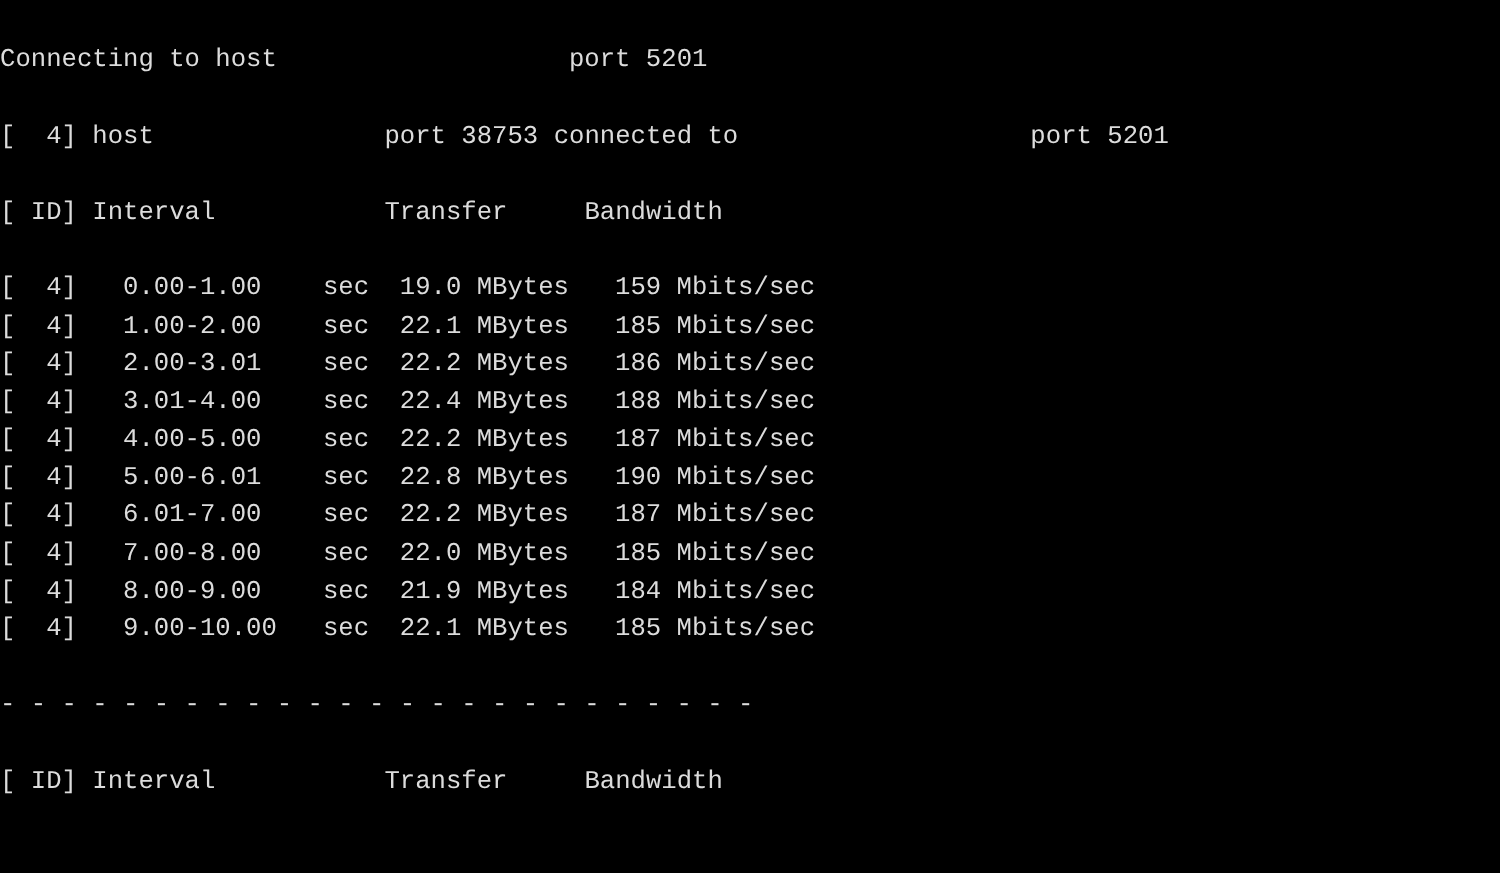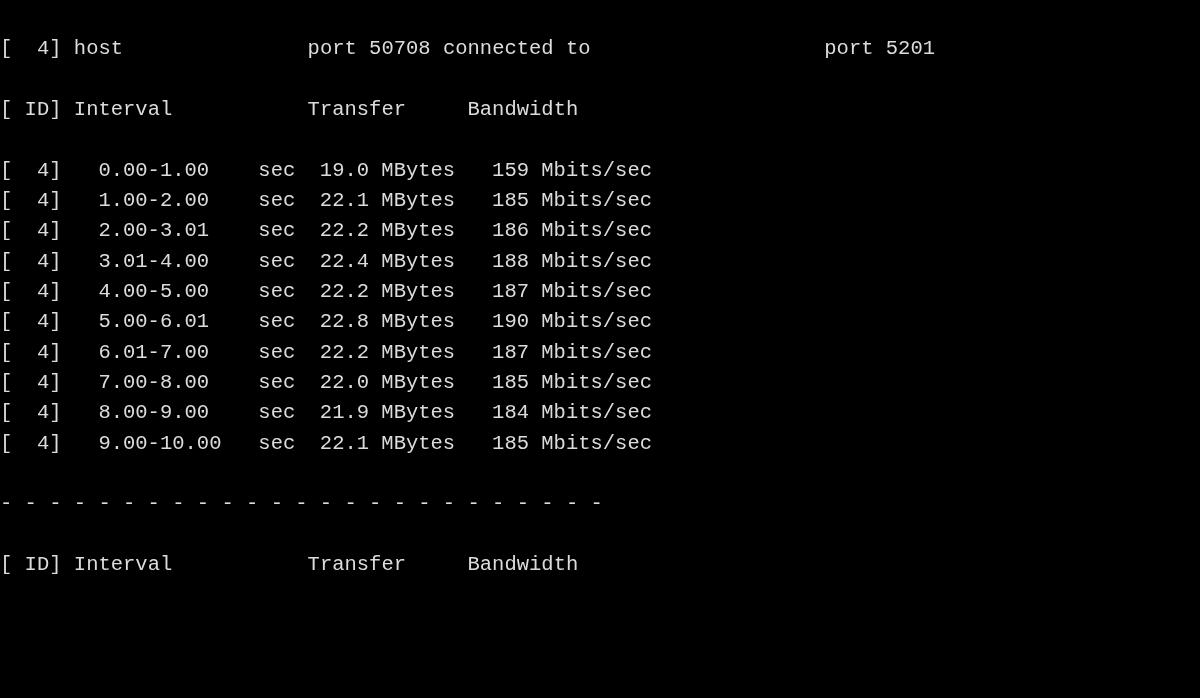--- a/index.html
+++ b/index.html
@@ -5,21 +5,22 @@
   html,body{margin:0;padding:0;background:#000;color:#dcdcdc;
     font-family:Consolas,'Courier New',monospace;font-size:20.5px;
     line-height:1.48;overflow:hidden;width:1200px;height:698px}
   .term{padding:4px 0 0 0;white-space:pre}
   .line{display:block}
 </style>
 </head>
 <body>
 
 <div class="term">
-<span class="line">[<span>  4</span>] <span>host</span>               <span>port 50708</span> <span>connected to</span>                   <span>port 5201</span></span>
+<span class="line"><span>Connecting to host</span>                   <span>port 5201</span></span>
+<span class="line">[<span>  4</span>] <span>host</span>               <span>port 38753</span> <span>connected to</span>                   <span>port 5201</span></span>
 <span class="line">[<span> ID</span>] <span>Interval</span>           <span>Transfer</span>     <span>Bandwidth</span></span>
 <span id="rows"><span class="line">[  4]   0.00-1.00    sec  19.0 MBytes   159 Mbits/sec</span><span class="line">[  4]   1.00-2.00    sec  22.1 MBytes   185 Mbits/sec</span><span class="line">[  4]   2.00-3.01    sec  22.2 MBytes   186 Mbits/sec</span><span class="line">[  4]   3.01-4.00    sec  22.4 MBytes   188 Mbits/sec</span><span class="line">[  4]   4.00-5.00    sec  22.2 MBytes   187 Mbits/sec</span><span class="line">[  4]   5.00-6.01    sec  22.8 MBytes   190 Mbits/sec</span><span class="line">[  4]   6.01-7.00    sec  22.2 MBytes   187 Mbits/sec</span><span class="line">[  4]   7.00-8.00    sec  22.0 MBytes   185 Mbits/sec</span><span class="line">[  4]   8.00-9.00    sec  21.9 MBytes   184 Mbits/sec</span><span class="line">[  4]   9.00-10.00   sec  22.1 MBytes   185 Mbits/sec</span></span>
 <span class="line">- - - - - - - - - - - - - - - - - - - - - - - - -</span>
 <span class="line">[<span> ID</span>] <span>Interval</span>           <span>Transfer</span>     <span>Bandwidth</span></span>
 
 
 
 
 
 </div>

